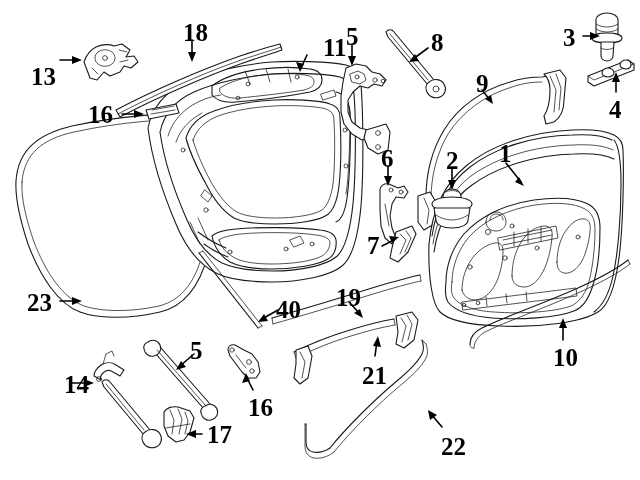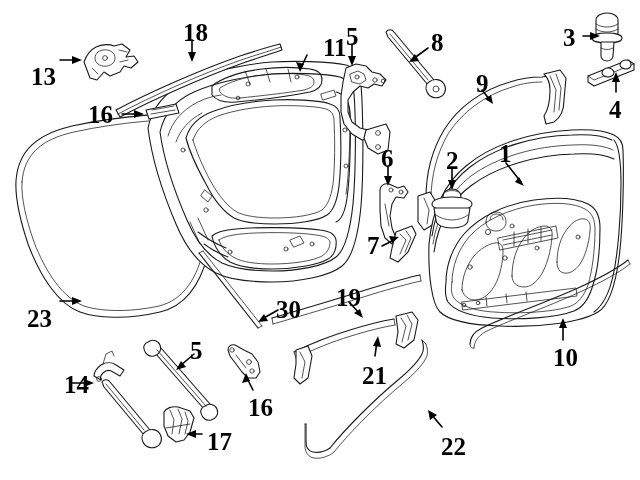--- a/index.html
+++ b/index.html
@@ -462,21 +462,21 @@
   <div class="callout-label" style="left:367px; top:233px;">7</div>
   <div class="callout-label" style="left:431px; top:30px;">8</div>
   <div class="callout-label" style="left:476px; top:71px;">9</div>
   <div class="callout-label" style="left:553px; top:345px;">10</div>
   <div class="callout-label" style="left:303px; top:35px;margin-left:20px;">11</div>
   <div class="callout-label" style="left:88px;  top:102px;">16</div>
   <div class="callout-label" style="left:31px;  top:40px;margin-top:24px;">13</div>
   <div class="callout-label" style="left:44px;  top:372px;margin-left:20px;">14</div>
   <div class="callout-label" style="left:190px; top:338px;">5</div>
   <div class="callout-label" style="left:248px; top:395px;">16</div>
-  <div class="callout-label" style="left:207px; top:422px;margin-top:7px;">17</div>
+  <div class="callout-label" style="left:207px; top:422px;">17</div>
   <div class="callout-label" style="left:183px; top:20px;">18</div>
   <div class="callout-label" style="left:336px; top:285px;">19</div>
-  <div class="callout-label" style="left:276px; top:297px;">30</div>
+  <div class="callout-label" style="left:276px; top:297px;">40</div>
   <div class="callout-label" style="left:362px; top:363px;">21</div>
   <div class="callout-label" style="left:441px; top:434px;">22</div>
-  <div class="callout-label" style="left:27px;  top:290px;margin-top:16px;">23</div>
+  <div class="callout-label" style="left:27px;  top:290px;">23</div>
 
 </div>
 
 </body></html>

